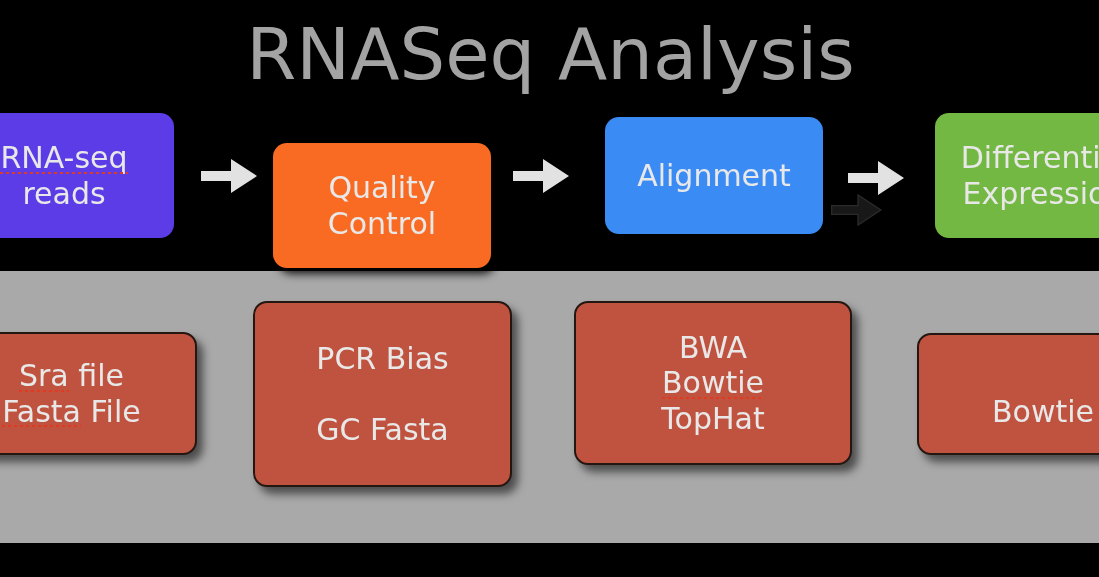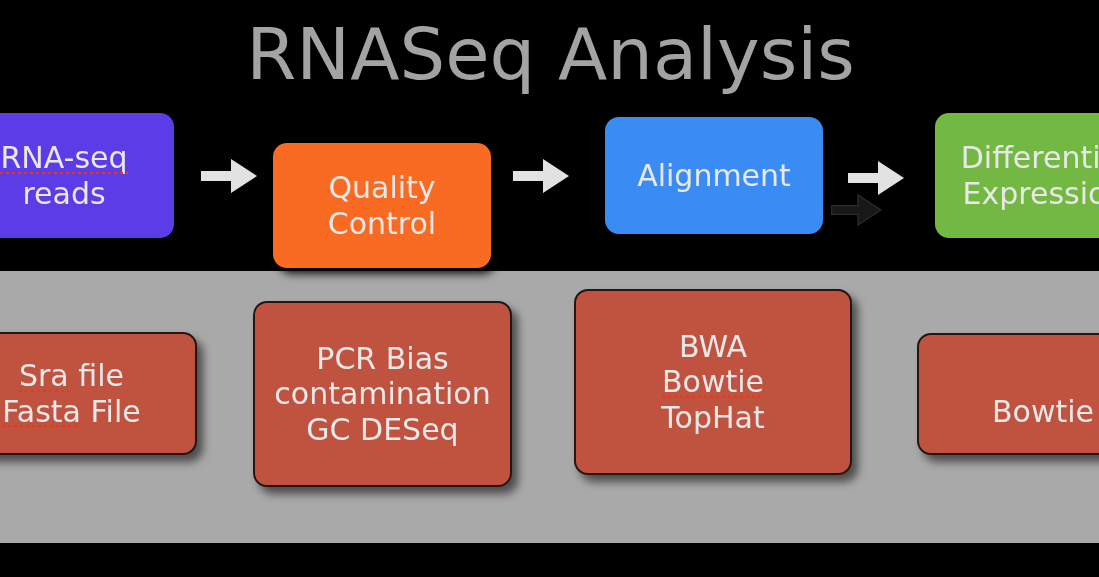--- a/index.html
+++ b/index.html
@@ -93,21 +93,21 @@
     border: 2px solid #241712;
     box-shadow: 6px 7px 9px rgba(0,0,0,0.55);
   }
   #box-files {
     left: -54px; top: 332px; width: 251px; height: 123px;
   }
   #box-bias {
     left: 253px; top: 301px; width: 259px; height: 186px; align-items: center;
   }
   #box-aligners {
-    left: 574px; top: 289px; width: 278px; height: 186px; justify-content: center;
+    left: 574px; top: 301px; width: 278px; height: 164px; justify-content: center;
   }
   #box-de-tools {
     left: 917px; top: 333px; width: 252px; height: 122px;
   }
 
   
   .sp {
     position: relative;
     display: inline-block;
   }
@@ -198,21 +198,21 @@
 
   <div class="node proc" id="box-diffexp">
     <span class="label"><span>Differential</span><br><span>Expression</span></span>
   </div>
 
   <div class="node tool" id="box-files">
     <span class="label"><span class="sp">Sra</span><span> file</span><br><span class="sp">Fasta</span><span> File</span></span>
   </div>
 
   <div class="node tool" id="box-bias">
-    <span class="label"><span>PCR Bias</span><br><span>contamination</span><br><span>GC DESeq</span></span>
+    <span class="label"><span>PCR Bias</span><br><br><span>GC Fasta</span></span>
   </div>
 
   <div class="node tool" id="box-aligners">
     <span class="label"><span>BWA</span><br><span class="sp">Bowtie</span><br><span>TopHat</span></span>
   </div>
 
   <div class="node tool" id="box-de-tools">
     <span class="label"><br><span>Bowtie</span></span>
   </div>
 

